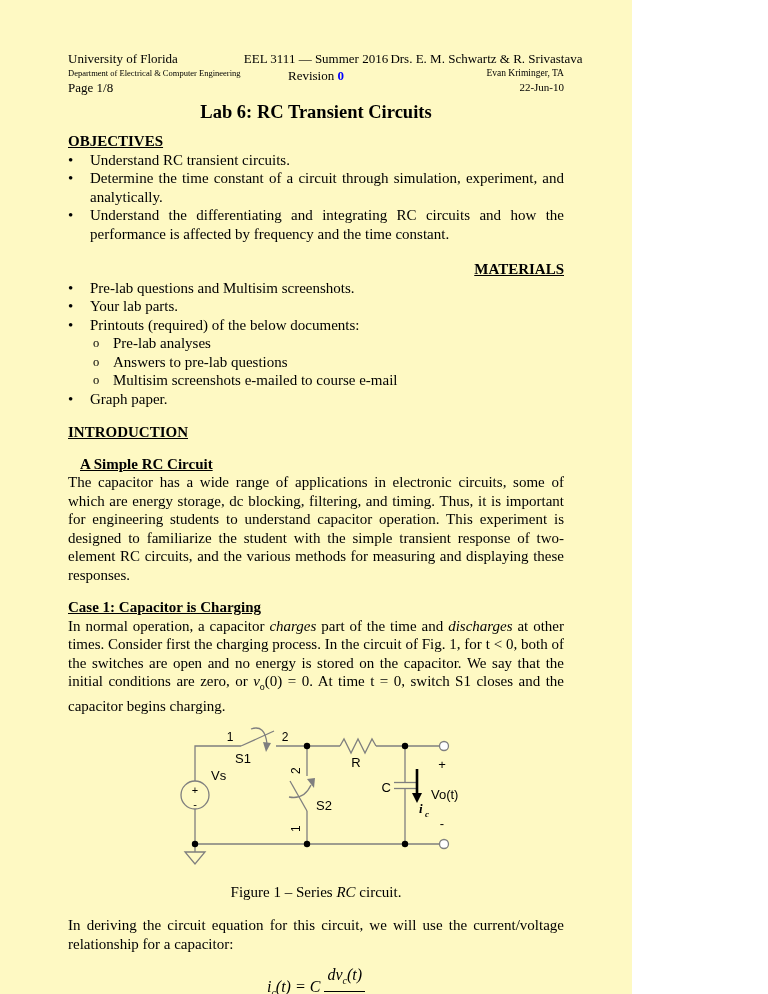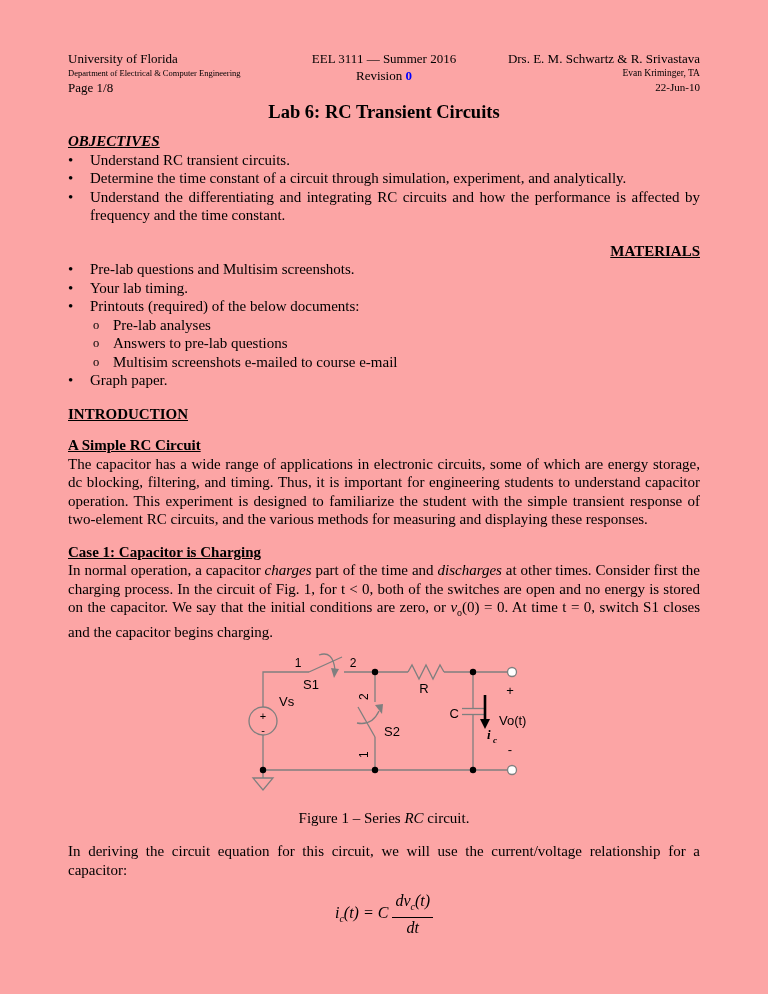--- a/index.html
+++ b/index.html
@@ -1,35 +1,35 @@
 <!DOCTYPE html>
 <html><head>
 <meta charset="utf-8">
 <style>
   html,body { margin:0; padding:0; background:#ffffff; }
   .page {
-    position:relative; width:768px; height:994px; background:#fca5a5; color:#000;
+    position:relative; width:632px; height:994px; background:#fef9c3; color:#000;
     font-family:"Liberation Serif", serif; font-size:15px; line-height:18.5px;
     box-sizing:border-box; padding:50px 68px 8px 68px; overflow:hidden;
   }
   
   .hdr { display:grid; grid-template-columns:35% 30% 35%; }
   .hc-l { text-align:left; } .hc-c { text-align:center; } .hc-r { text-align:right; }
   .hl1 { font-size:13px; line-height:17px; white-space:nowrap; }
   .hl2 { font-size:8.5px; line-height:12px; white-space:nowrap; }
   .hl2r { font-size:9.5px; line-height:12px; white-space:nowrap; }
   .hl3 { font-size:13px; line-height:17px; white-space:nowrap; }
   .hl3r { font-size:11px; line-height:17px; white-space:nowrap; }
   .rev0 { color:#0000ff; font-weight:bold; }
   
   .title { text-align:center; font-weight:bold; font-size:18.5px; line-height:25px; margin-top:4px; }
   .sec-h { font-weight:bold; text-decoration:underline; }
   .mt-s { margin-top:17px;text-align:right; }
   .mt-m { margin-top:15px; }
-  .mt-h { margin-top:13px; }
+  .mt-h { margin-top:13px;margin-left:12px; }
   
   .b-item { display:flex; }
   .b-marker { flex:0 0 22px; width:22px; }
   .b-text { flex:1; text-align:justify; }
   .sub-item { display:flex; margin-left:25px; }
   .sub-marker { flex:0 0 20px; width:20px; font-size:12.5px; }
   
   .para { text-align:justify; }
   .vsub { font-size:10px; }
   
@@ -66,21 +66,21 @@
     </div>
     <div class="hc-r">
       <div class="hl1">Drs. E. M. Schwartz &amp; R. Srivastava</div>
       <div class="hl2r">Evan Kriminger, TA</div>
       <div class="hl3r">22-Jun-10</div>
     </div>
   </div>
 
   <div class="title">Lab 6: RC Transient Circuits</div>
 
-  <div class="sec-h" style="margin-top:7px;font-style:italic;">OBJECTIVES</div>
+  <div class="sec-h" style="margin-top:7px;">OBJECTIVES</div>
   <div>
     <div class="b-item">
       <span class="b-marker">•</span>
       <div class="b-text">Understand RC transient circuits.</div>
     </div>
     <div class="b-item">
       <span class="b-marker">•</span>
       <div class="b-text">Determine the time constant of a circuit through simulation, experiment, and analytically.</div>
     </div>
     <div class="b-item">
@@ -90,21 +90,21 @@
   </div>
 
   <div class="sec-h mt-s">MATERIALS</div>
   <div>
     <div class="b-item">
       <span class="b-marker">•</span>
       <div class="b-text">Pre-lab questions and Multisim screenshots.</div>
     </div>
     <div class="b-item">
       <span class="b-marker">•</span>
-      <div class="b-text">Your lab timing.</div>
+      <div class="b-text">Your lab parts.</div>
     </div>
     <div class="b-item">
       <span class="b-marker">•</span>
       <div class="b-text">Printouts (required) of the below documents:</div>
     </div>
     <div class="sub-item">
       <span class="sub-marker">o</span>
       <div class="b-text">Pre-lab analyses</div>
     </div>
     <div class="sub-item">

